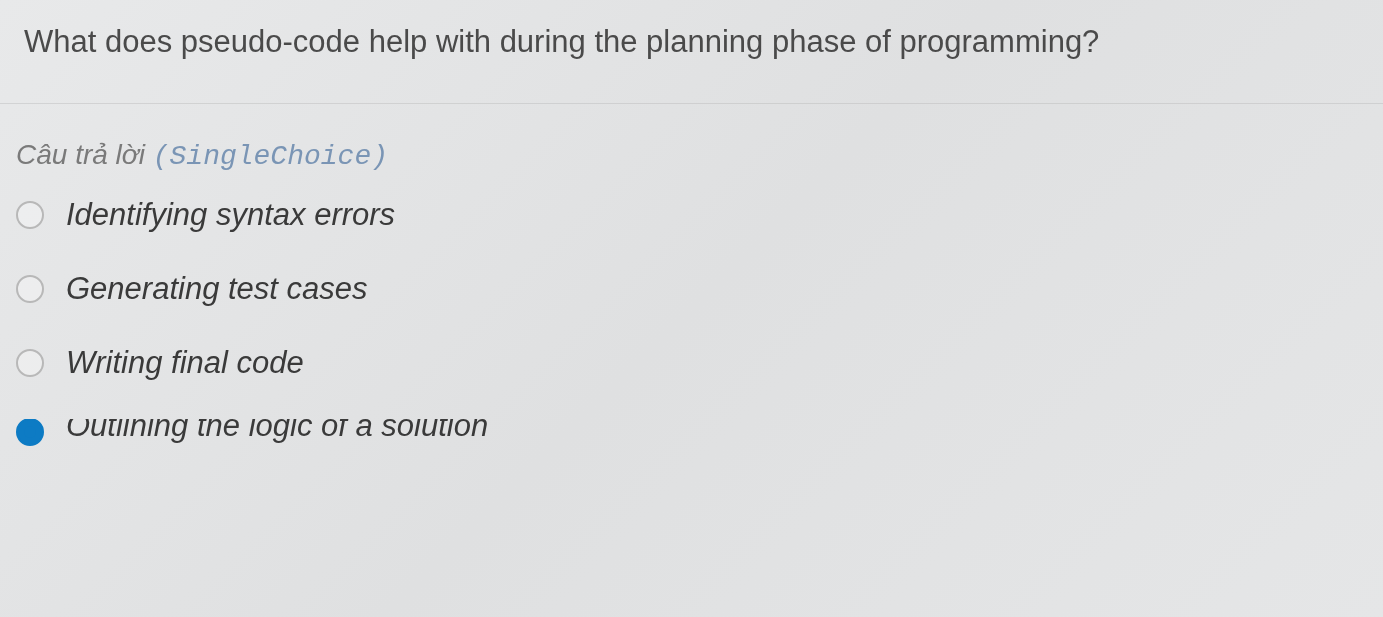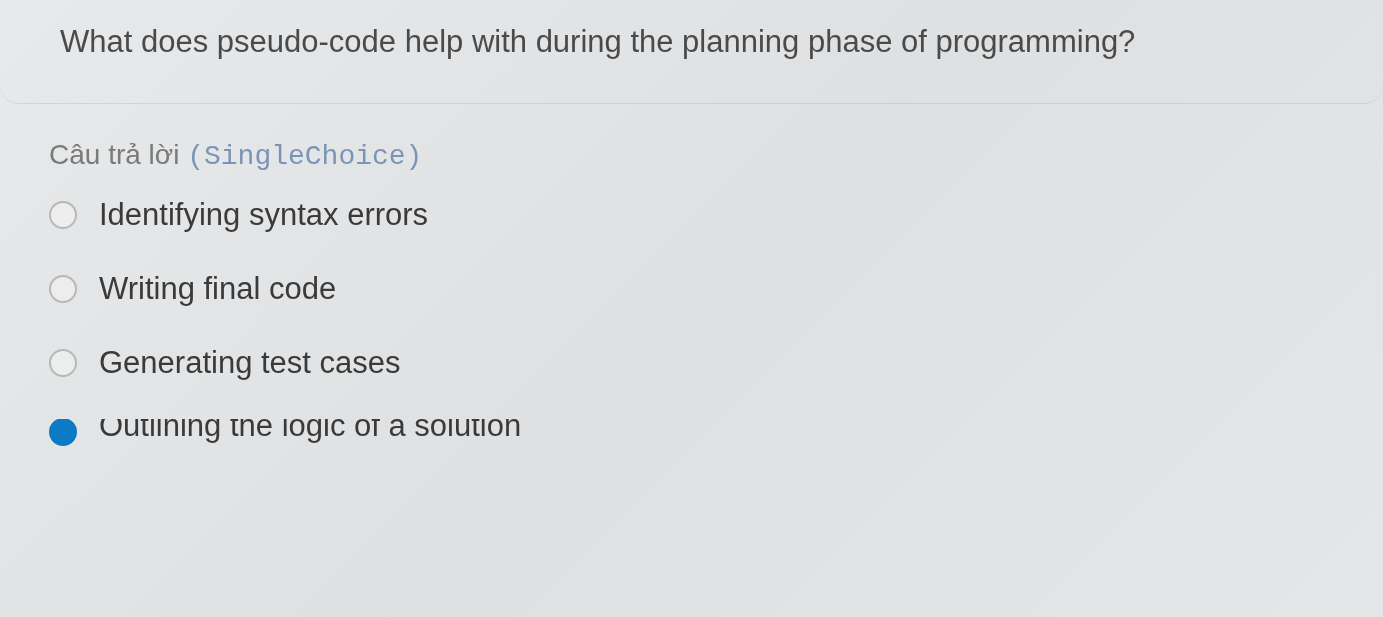--- a/index.html
+++ b/index.html
@@ -9,32 +9,32 @@
     }
     body {
       width: 1383px;
       height: 617px;
       background: linear-gradient(135deg, #e8e9ea 0%, #dfe0e1 50%, #e5e6e7 100%);
       font-family: Arial, Helvetica, sans-serif;
       overflow: hidden;
       position: relative;
     }
     .question-section {
-      padding: 20px 50px 40px 60px;
+      padding: 20px 50px 40px 24px;
       border-bottom: 1px solid rgba(180, 180, 180, 0.4);
-      border-radius: 19px;
     }
     .question-text {
       font-size: 31px;
       color: #4a4a4a;
       font-weight: 400;
       line-height: 1.4;
     }
     .answer-section {
-      padding: 35px 30px 0 47px;
+      padding: 35px 30px 0 14px;
+      font-style: italic;
     }
     .answer-header {
       font-size: 28px;
       color: #7a7a7a;
       margin-bottom: 25px;
       padding-left: 2px;
     }
     .answer-type {
       color: #7a95b5;
       font-family: 'Courier New', Courier, monospace;
@@ -102,25 +102,25 @@
     <span>Câu trả lời </span><span class="answer-type">(SingleChoice)</span>
   </div>
 
   <div class="option">
     <div class="radio-circle"></div>
     <div class="option-text">Identifying syntax errors</div>
   </div>
 
   <div class="option">
     <div class="radio-circle"></div>
-    <div class="option-text">Writing final code</div>
+    <div class="option-text">Generating test cases</div>
   </div>
 
   <div class="option">
     <div class="radio-circle"></div>
-    <div class="option-text">Generating test cases</div>
+    <div class="option-text">Writing final code</div>
   </div>
 
   <div class="option cutoff">
     <div class="radio-circle selected"></div>
     <div class="option-text">Outlining the logic of a solution</div>
   </div>
 </div>
 
 </body></html>

